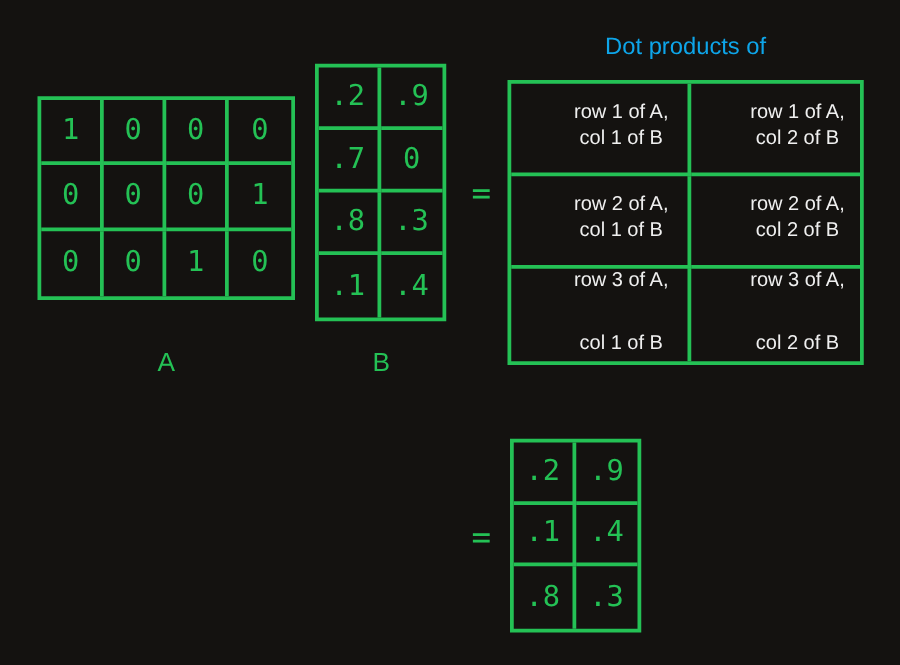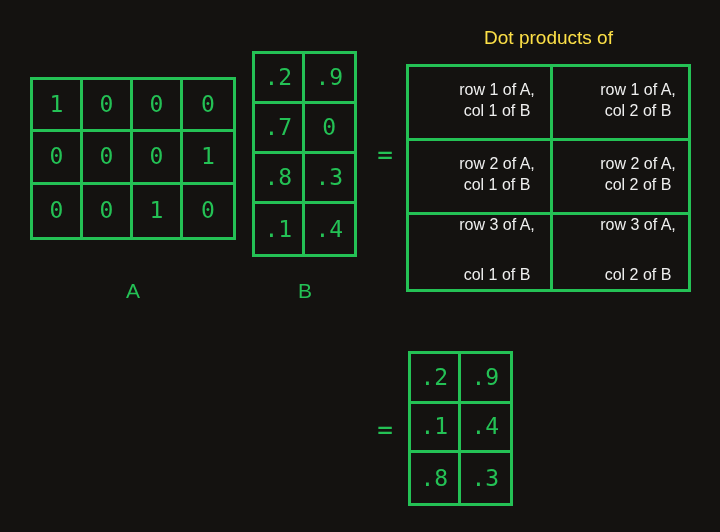--- a/index.html
+++ b/index.html
@@ -100,21 +100,21 @@
   #equals-top    { left: 371px; top: 142px; width: 28px; }
   #equals-bottom { left: 371px; top: 417px; width: 28px; }
 
   
   #dot-title {
     position: absolute;
     left: 406px;
     top: 28px;
     width: 285px;
     text-align: center;
-    color: #fde047;
+    color: #0ea5e9;
     font-family: "Liberation Sans", sans-serif;
     font-size: 19px;
     line-height: 1;
     white-space: nowrap;
   }
 
   
   #dot-table {
     position: absolute;
     box-sizing: border-box;

